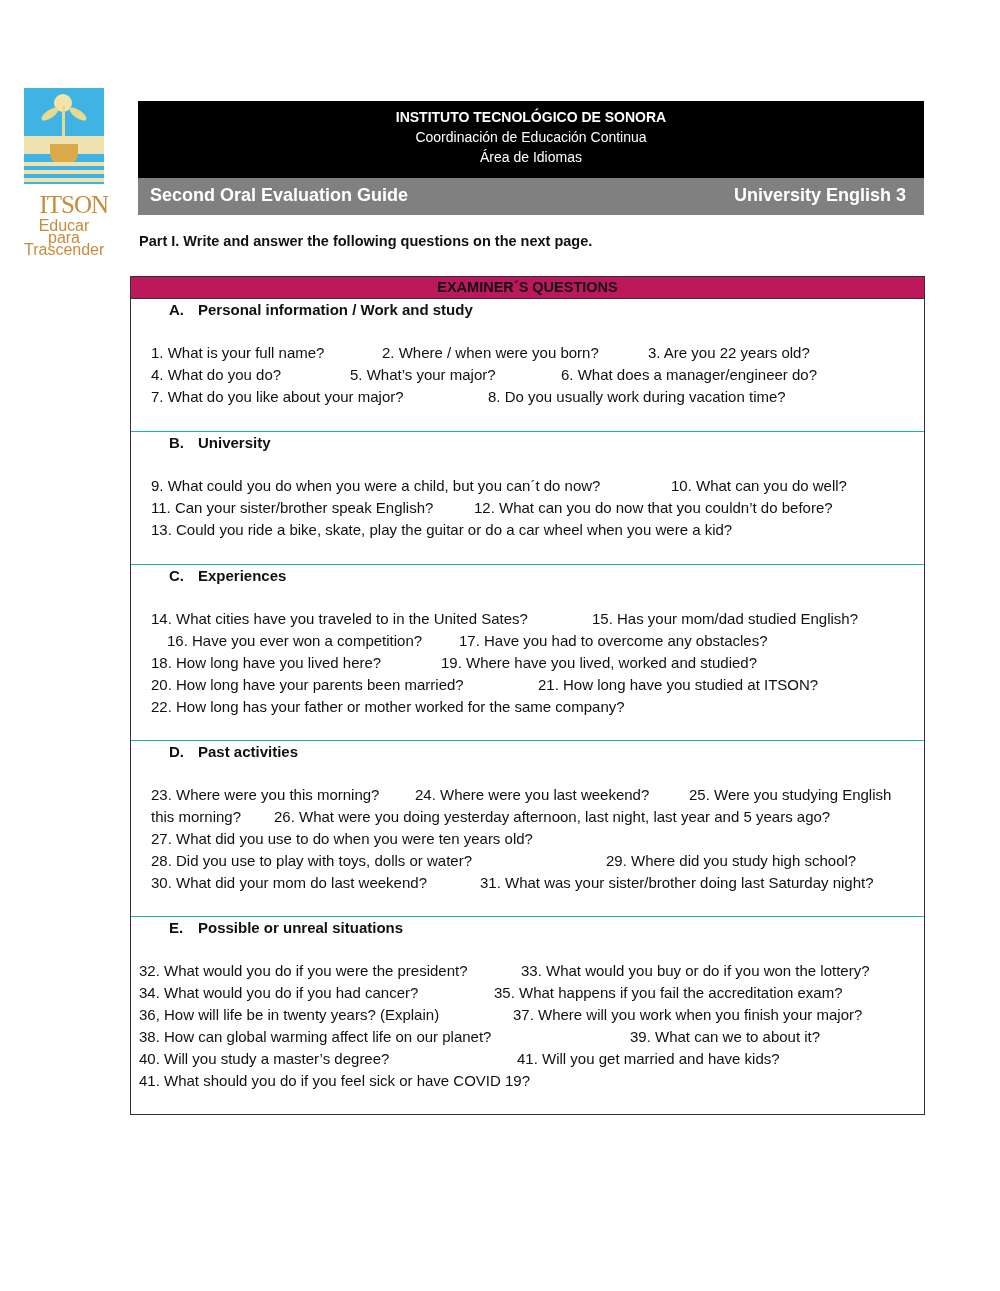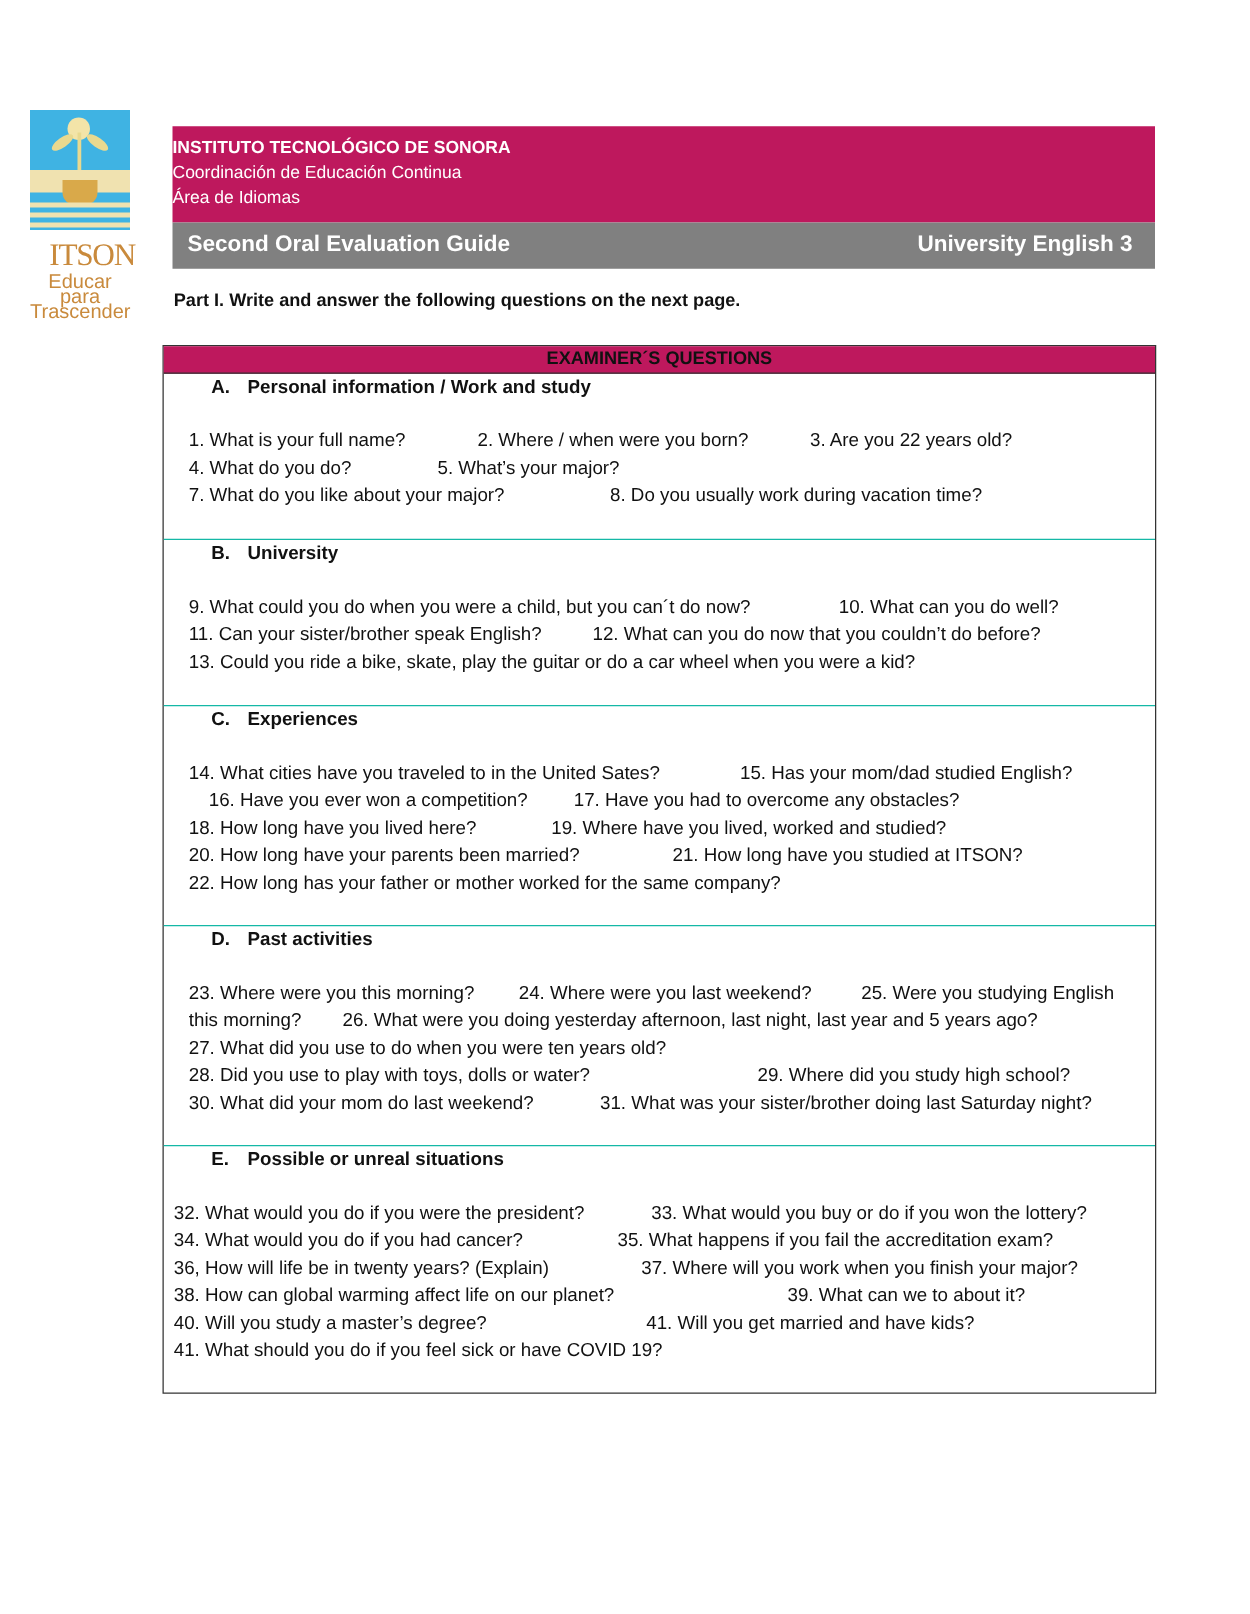--- a/index.html
+++ b/index.html
@@ -9,21 +9,21 @@
   .logo-box { width:80px; height:96px; background:#3fb3e3; position:relative; overflow:hidden; }
   .logo-box .sun { position:absolute; left:30px; top:6px; width:18px; height:18px; border-radius:50%; background:#f3e4a8; }
   .logo-box .stem { position:absolute; left:38px; top:18px; width:3px; height:46px; background:#e9d98f; }
   .logo-box .leafL { position:absolute; left:16px; top:22px; width:20px; height:8px; border-radius:50%; background:#e9d98f; transform:rotate(-35deg); }
   .logo-box .leafR { position:absolute; left:44px; top:22px; width:20px; height:8px; border-radius:50%; background:#e9d98f; transform:rotate(35deg); }
   .logo-box .pot { position:absolute; left:26px; top:56px; width:28px; height:20px; background:#d9a94a; border-radius:0 0 10px 10px; }
   .logo-box .land { position:absolute; left:0; top:48px; width:80px; height:18px; background:#f0e2b0; }
   .logo-box .wave { position:absolute; left:0; height:4px; width:80px; background:#f0e2b0; }
   .logo-text { color:#c98a3c; font-size:25px; line-height:30px; margin-top:6px; letter-spacing:-1px; font-family:Liberation Serif, serif;text-align:right; }
   .logo-sub { color:#c98a3c; font-size:16px; line-height:12px; text-align:center; width:80px; }
-  .hdr-black { position:absolute; left:138px; top:101px; width:786px; height:77px; background:#be185d; color:#fff; text-align:left; }
+  .hdr-black { position:absolute; left:138px; top:101px; width:786px; height:77px; background:#000000; color:#fff; text-align:center; }
   .hdr-black .l1 { font-weight:bold; font-size:14px; margin-top:8px; }
   .hdr-black .l2, .hdr-black .l3 { font-size:14px; margin-top:4px; }
   .hdr-gray { position:absolute; left:138px; top:178px; width:786px; height:37px; background:#808080; color:#fff;
               font-family:"Liberation Sans", sans-serif; font-weight:bold; font-size:18px; }
   .hdr-gray .left { position:absolute; left:12px; top:7px; }
   .hdr-gray .right { position:absolute; right:18px; top:7px; }
   .instr { position:absolute; left:139px; top:233px; font-weight:bold; font-size:14.5px; }
   .tbl { position:absolute; left:130px; top:276px; width:793px; border:1px solid #333; }
   .tbl-head { background:#be185d; text-align:center; font-weight:bold; font-size:14.5px; height:21px; line-height:21px; border-bottom:1px solid #333; }
   .sec { border-bottom:1px solid #14b8a6; position:relative; font-size:15px; }
@@ -72,20 +72,21 @@
         <div class="sec-title"><span class="letter">A.</span><span>Personal information / Work and study</span></div>
         <div style="height: 22px;"></div>
         <div class="qline">
           <span class="q" style="left: 20px;">1. What is your full name?</span>
           <span class="q" style="left: 251px;">2. Where / when were you born?</span>
           <span class="q" style="left: 517px;">3. Are you 22 years old?</span>
         </div>
         <div class="qline">
           <span class="q" style="left: 20px;">4. What do you do?</span>
           <span class="q" style="left: 219px;">5. What’s your major?</span>
+          <span class="q" style="left: 430px;">6. What does a manager/engineer do?</span>
         </div>
         <div class="qline">
           <span class="q" style="left: 20px;">7. What do you like about your major?</span>
           <span class="q" style="left: 357px;">8. Do you usually work during vacation time?</span>
         </div>
       </div>
       <div class="sec" style="height: 132px;">
         <div class="sec-title"><span class="letter">B.</span><span>University</span></div>
         <div style="height: 22px;"></div>
         <div class="qline">

